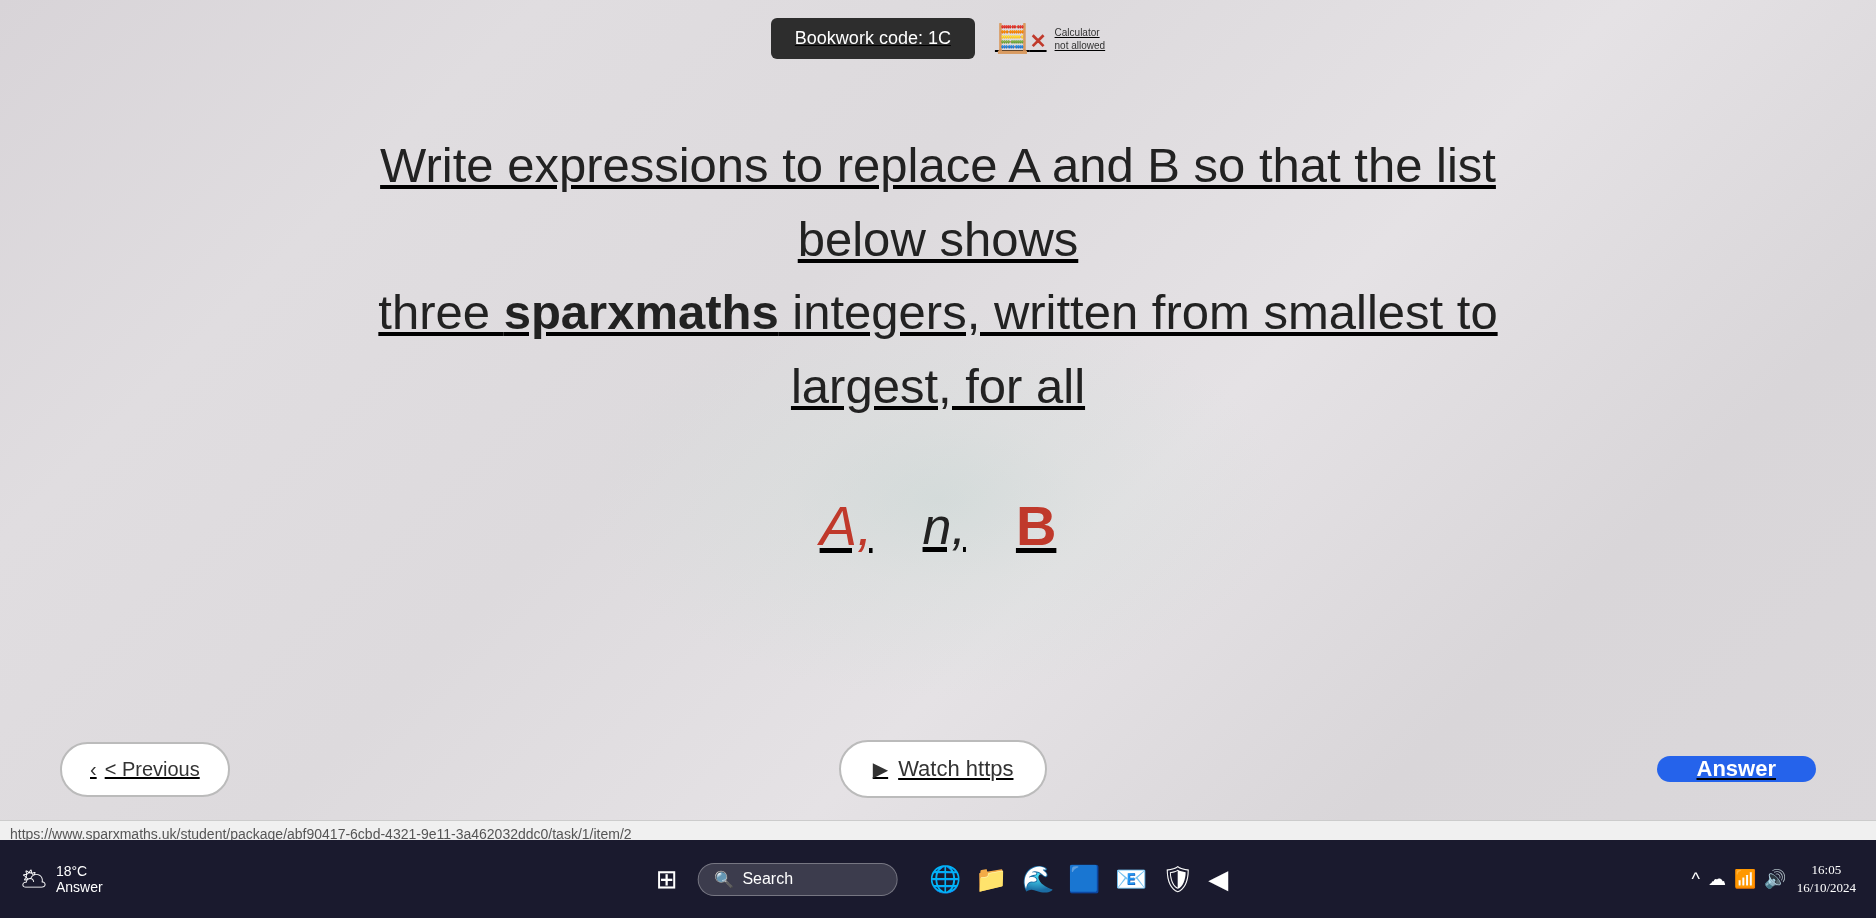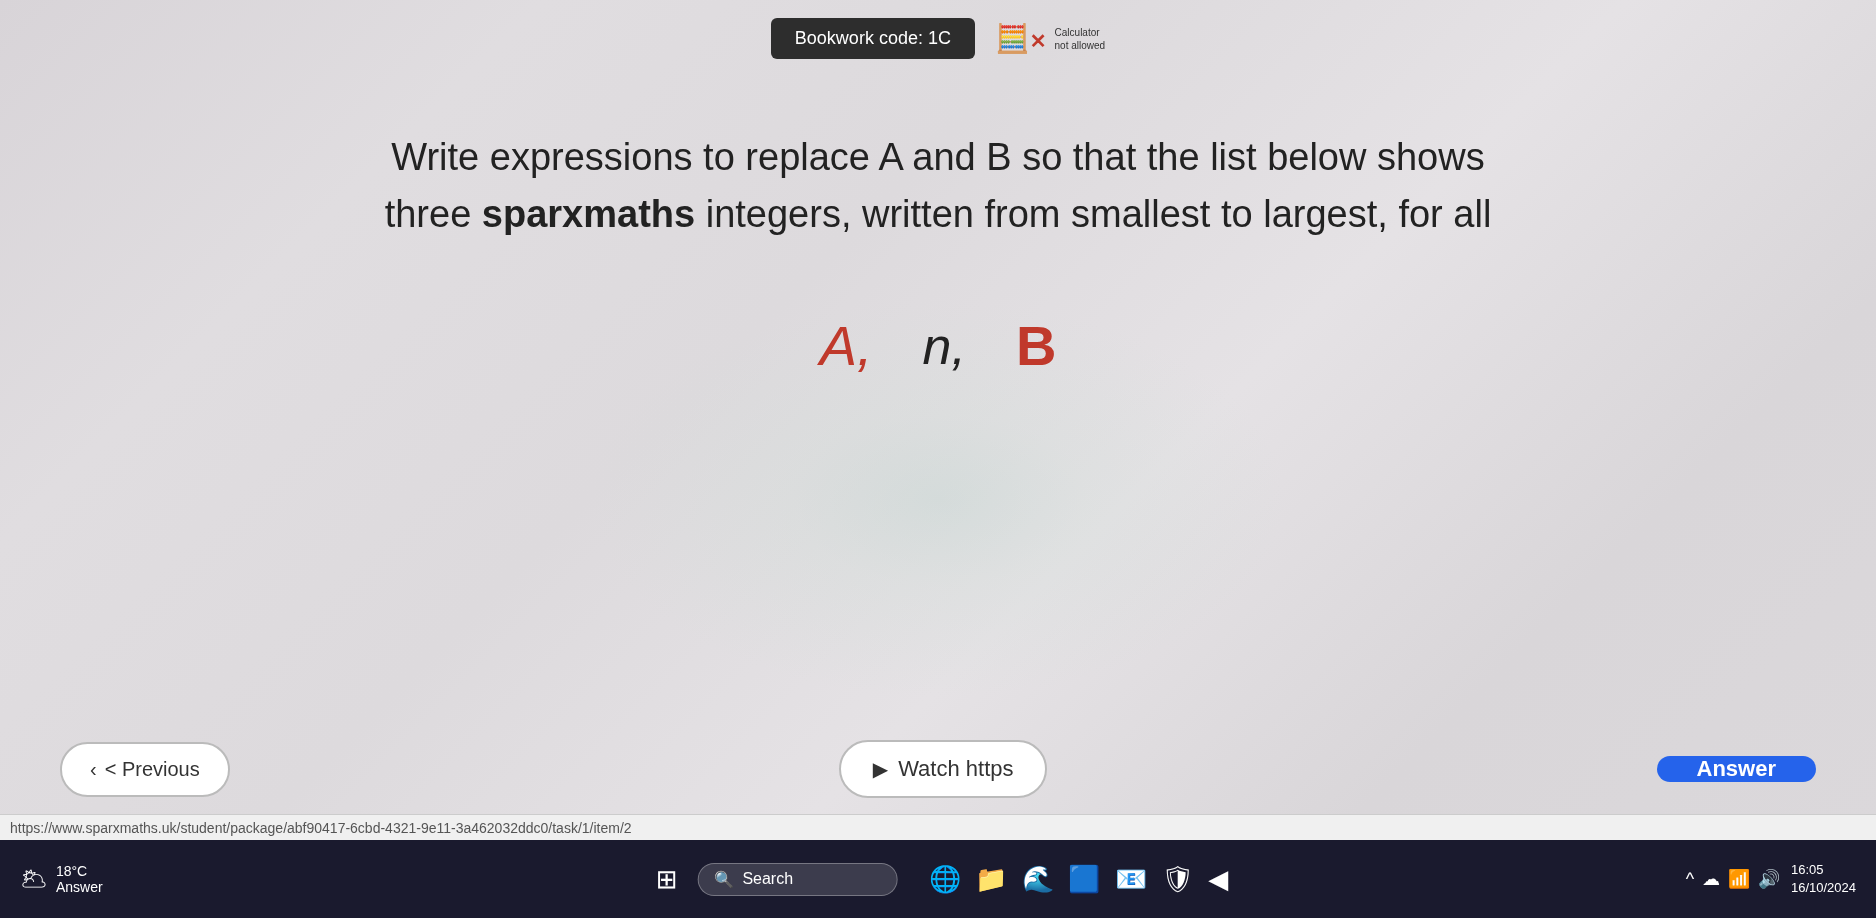--- a/index.html
+++ b/index.html
@@ -17,20 +17,21 @@
     .main-content {
       position: absolute;
       top: 0;
       left: 0;
       right: 0;
       bottom: 80px;
       background: linear-gradient(135deg, #d8d4d8 0%, #e0dde0 20%, #dddadd 40%, #e5e2e5 60%, #d9d6d9 80%, #dbd8db 100%);
       display: flex;
       flex-direction: column;
       align-items: center;
+      text-decoration: underline;
     }
 
     
     .swirl-bg {
       position: absolute;
       top: 50%;
       left: 50%;
       transform: translate(-50%, -30%);
       width: 700px;
       height: 400px;
@@ -94,21 +95,21 @@
       align-items: center;
       justify-content: flex-start;
       padding-top: 60px;
       width: 100%;
       position: relative;
       z-index: 1;
     }
 
     .question-text {
       text-align: center;
-      font-size: 38px;
+      font-size: 49px;
       color: #222;
       line-height: 1.5;
       max-width: 1200px;
       margin-bottom: 60px;
     }
 
     .question-text strong {
       font-weight: 800;
     }
 
@@ -186,21 +187,21 @@
       padding: 0 40px;
       border-radius: 50px;
       font-size: 22px;
       font-weight: 600;
       cursor: pointer;
     }
 
     
     .url-bar {
       position: absolute;
-      bottom: 78px;
+      bottom: 72px;
       left: 0;
       right: 0;
       background: #f0f0f0;
       border-top: 1px solid #ccc;
       padding: 4px 10px;
       font-size: 14px;
       color: #555;
       height: 26px;
       display: flex;
       align-items: center;
@@ -285,24 +286,25 @@
 
     .taskbar-right {
       display: flex;
       align-items: center;
       gap: 10px;
       color: white;
       font-size: 13px;
     }
 
     .time-display {
-      text-align: left;
+      text-align: center;
       font-size: 13px;
       color: white;
       line-height: 1.4;
+      font-family: Liberation Serif, serif;
     }
 
     .system-tray {
       display: flex;
       align-items: center;
       gap: 8px;
       color: white;
       font-size: 18px;
     }
 

